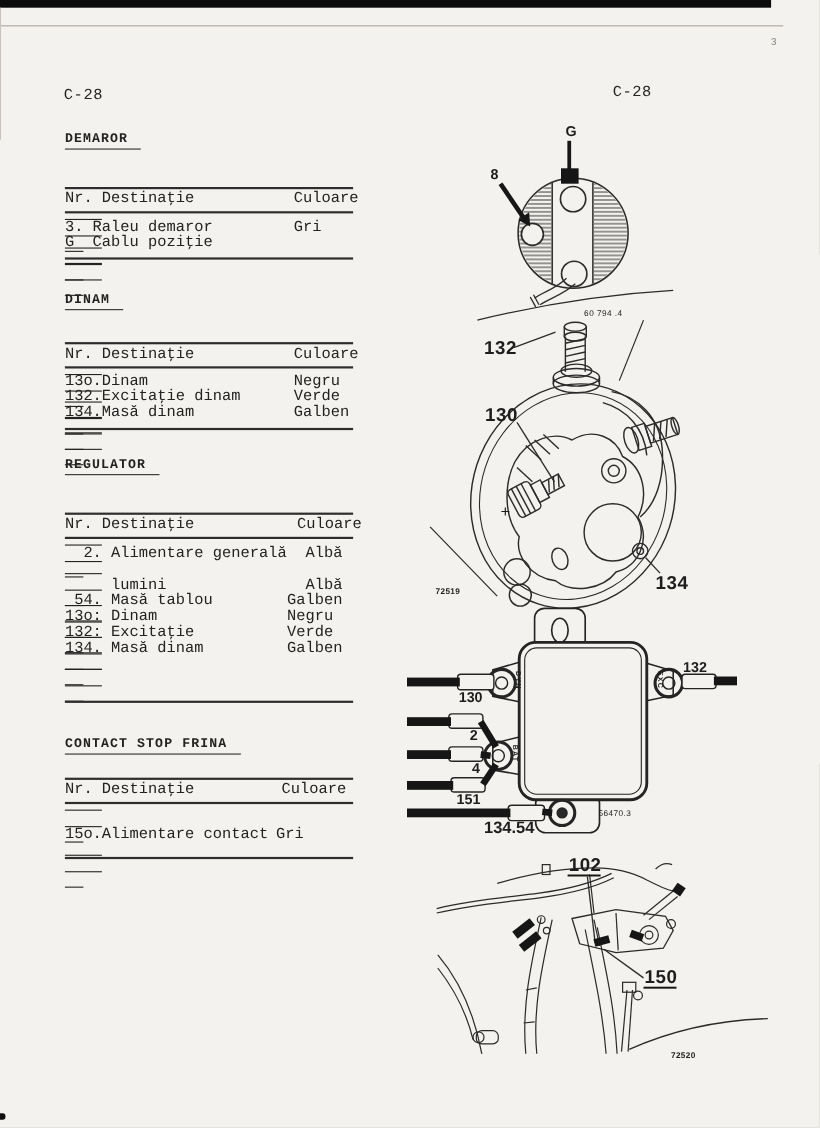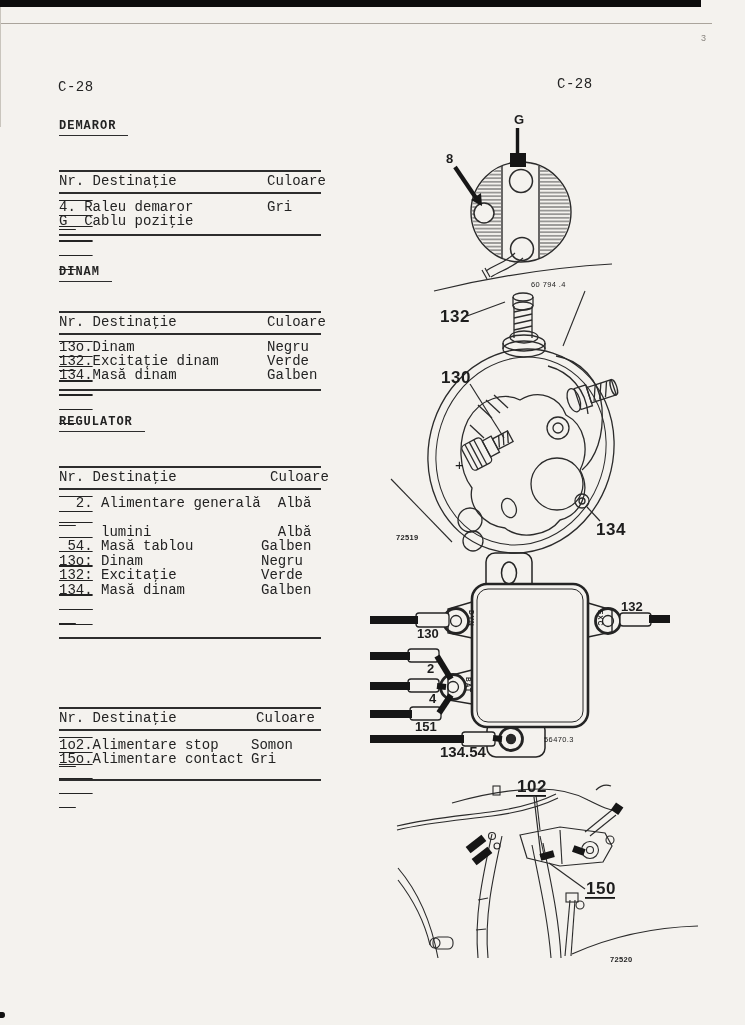--- a/index.html
+++ b/index.html
@@ -60,21 +60,21 @@
   <div class="abs" style="left:59px;top:116px">
     <span class="heading">DEMAROR</span>
   </div>
   <div class="rule" style="top:170px"></div>
   <div class="trow hdr" style="top:174px">
     <span class="rl">Nr. Destinaţie</span>
     <span class="rc c12">Culoare</span>
   </div>
   <div class="rule thin" style="top:192px"></div>
   <div class="trow" style="top:200px">
-    <span class="rl">4. Raleu demaror</span>
+    <span class="rl">3. Raleu demaror</span>
     <span class="rc c12">Gri</span>
   </div>
   <div class="trow" style="top:214px">
     <span class="rl">G  Cablu poziţie</span>
     <span class="rc c12"></span>
   </div>
   <div class="rule" style="top:234px"></div>
 
   <div class="abs" style="left:59px;top:262px">
     <span class="heading">DINAM</span>
@@ -127,30 +127,29 @@
   <div class="trow" style="top:568px">
     <span class="rl">132: Excitaţie</span>
     <span class="rc c3">Verde</span>
   </div>
   <div class="trow" style="top:583px">
     <span class="rl">134. Masă dinam</span>
     <span class="rc c3">Galben</span>
   </div>
   <div class="rule" style="top:637px"></div>
 
+  <div class="abs" style="left:59px;top:666px">
+    <span class="heading">CONTACT STOP FRINA</span>
+  </div>
   <div class="rule" style="top:707px"></div>
   <div class="trow hdr" style="top:711px">
     <span class="rl">Nr. Destinaţie</span>
     <span class="rc c4h">Culoare</span>
   </div>
   <div class="rule thin" style="top:729px"></div>
-  <div class="trow" style="top:738px">
-    <span class="rl">1o2.Alimentare stop</span>
-    <span class="rc c4">Somon</span>
-  </div>
   <div class="trow" style="top:752px">
     <span class="rl">15o.Alimentare contact</span>
     <span class="rc c4">Gri</span>
   </div>
   <div class="rule" style="top:779px"></div>
 
   <svg class="fig" style="left:428px;top:98px" width="200" height="202" viewBox="428 98 200 202">
     <defs>
       <pattern id="hz" width="6" height="3.6" patternUnits="userSpaceOnUse">
         <line x1="0" y1="1.8" x2="6" y2="1.8" stroke="#333" stroke-width="0.9"></line>

